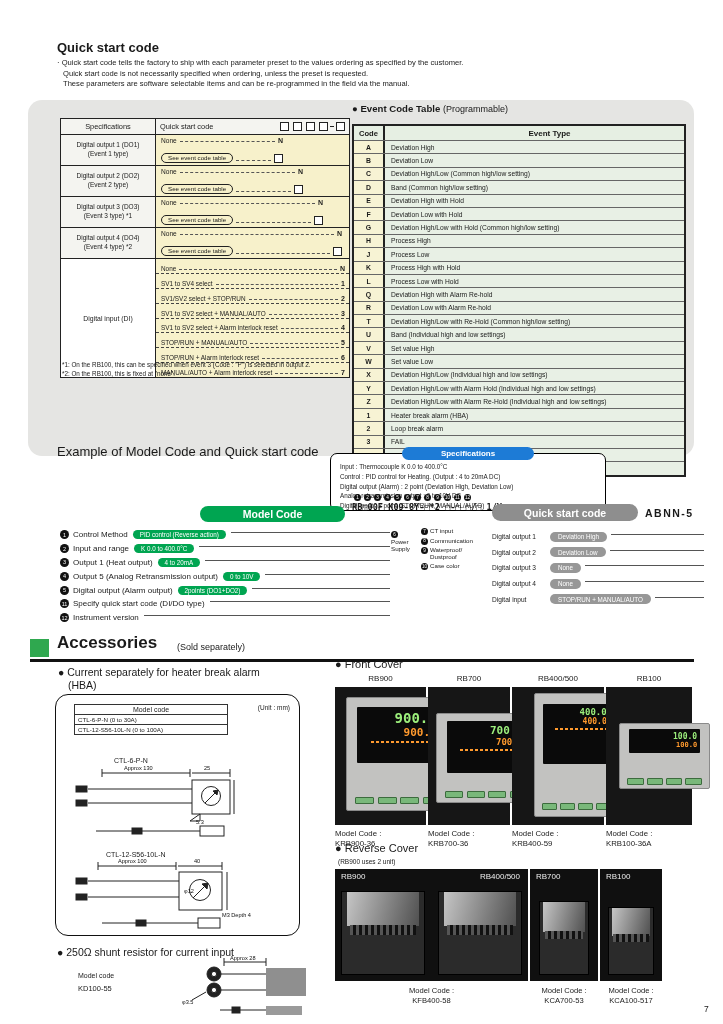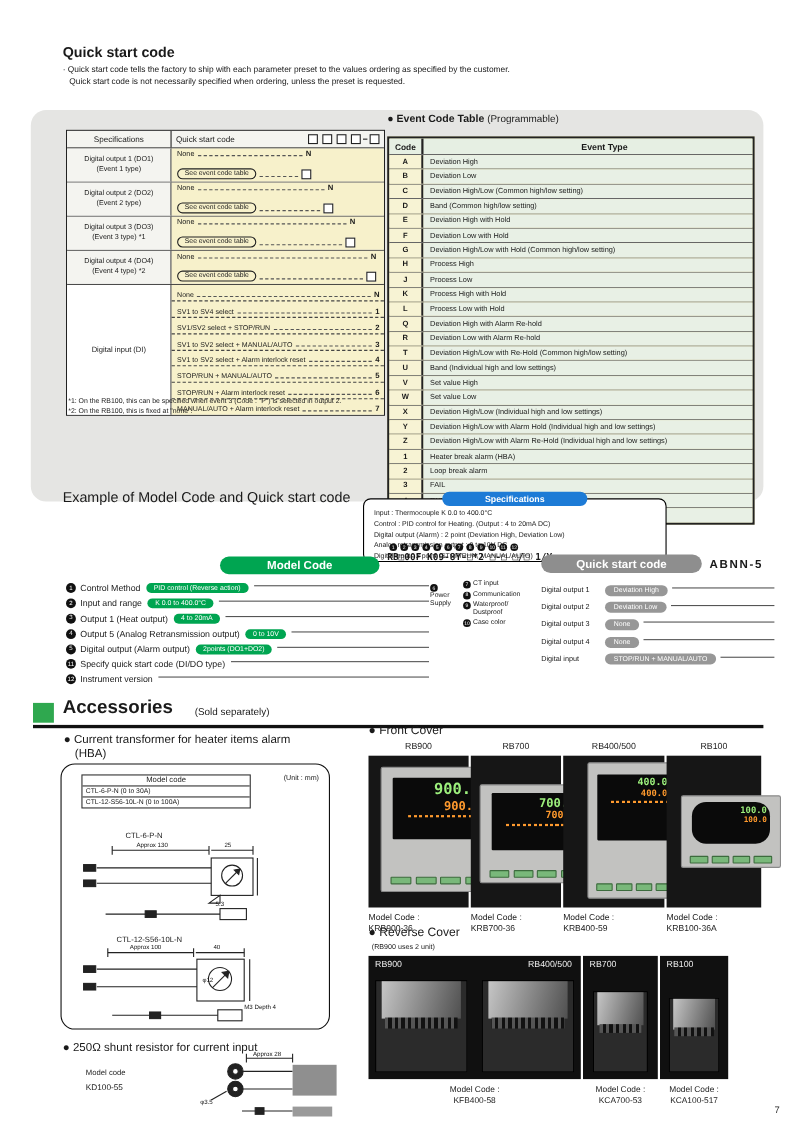--- a/index.html
+++ b/index.html
@@ -146,21 +146,21 @@
     background:repeating-linear-gradient(90deg,#ff9a2e 0 3px,transparent 3px 5px);}
   .keys{position:absolute;left:8%;right:8%;bottom:5%;display:flex;justify-content:space-between;}
   .keys i{display:block;width:22%;height:7px;background:#79b87a;border:1px solid #3c6b3d;border-radius:1px;box-sizing:border-box;}
   .fc-col:nth-of-type(1) .bezel{left:11px;top:10px;width:62px;height:112px;}
   .fc-col:nth-of-type(1) .disp{height:56px;} .fc-col:nth-of-type(1) .pv{font-size:14px;} .fc-col:nth-of-type(1) .sv{font-size:11px;}
   .fc-col:nth-of-type(2) .bezel{left:8px;top:26px;width:58px;height:88px;}
   .fc-col:nth-of-type(2) .disp{height:52px;} .fc-col:nth-of-type(2) .pv{font-size:11px;} .fc-col:nth-of-type(2) .sv{font-size:9px;}
   .fc-col:nth-of-type(3) .bezel{left:22px;top:6px;width:42px;height:122px;}
   .fc-col:nth-of-type(3) .disp{height:60px;} .fc-col:nth-of-type(3) .pv{font-size:9px;} .fc-col:nth-of-type(3) .sv{font-size:8px;}
   .fc-col:nth-of-type(4) .bezel{left:13px;top:36px;width:48px;height:64px;}
-  .fc-col:nth-of-type(4) .disp{height:38px;border-radius:13px;} .fc-col:nth-of-type(4) .pv{font-size:8px;} .fc-col:nth-of-type(4) .sv{font-size:7px;}
+  .fc-col:nth-of-type(4) .disp{height:24px;} .fc-col:nth-of-type(4) .pv{font-size:8px;} .fc-col:nth-of-type(4) .sv{font-size:7px;}
   .fc-col:nth-of-type(4) .ind{display:none;}
 
   
   .tc-title{position:absolute;left:335px;top:842px;font-size:11px;}
   .tc-note{position:absolute;left:338px;top:858px;font-size:6.5px;}
   .tc-cols{position:absolute;left:335px;top:869px;display:flex;gap:2px;}
   .tp-col{display:flex;flex-direction:column;}
   .tp{background:#101010;height:112px;position:relative;}
   .tp-col:nth-of-type(1) .tp{width:193px;}
   .tp-col:nth-of-type(2) .tp{width:68px;}
@@ -187,20 +187,21 @@
 <body>
 
 <div class="canvas">
 
   <section class="intro">
     <h1>Quick start code</h1>
     <div>
 
     <div class="intro-line">· Quick start code tells the factory to ship with each parameter preset to the values ordering as specified by the customer.</div>
         <div class="intro-line">Quick start code is not necessarily specified when ordering, unless the preset is requested.</div>
+        <div class="intro-line">These parameters are software selectable items and can be re-programmed in the field via the manual.</div>
       </div>
   </section>
 
   <div class="gray-panel"></div>
 
   <section class="spec-table">
     <div class="st-header">
       <div class="st-h1">Specifications</div>
       <div class="st-h2">
         <span>Quick start code</span>
@@ -648,21 +649,21 @@
           <span class="qsc-line"></span>
         </div>
       </div>
   </div>
 
   <div class="acc-square"></div>
   <div class="acc-title">Accessories</div>
   <div class="acc-sub">(Sold separately)</div>
   <div class="acc-rule"></div>
 
-  <div class="ct-head">● Current transformer for heater items alarm (HBA)</div>
+  <div class="ct-head">● Current separately for heater break alarm (HBA)</div>
   <div class="ct-box">
     <div class="ct-table">
       <div class="ct-th">Model code</div>
       <div>
 
       <div class="ct-model">CTL-6-P-N (0 to 30A)</div>
           <div class="ct-model">CTL-12-S56-10L-N (0 to 100A)</div>
         </div>
     </div>
     <div class="ct-unit">(Unit : mm)</div>

